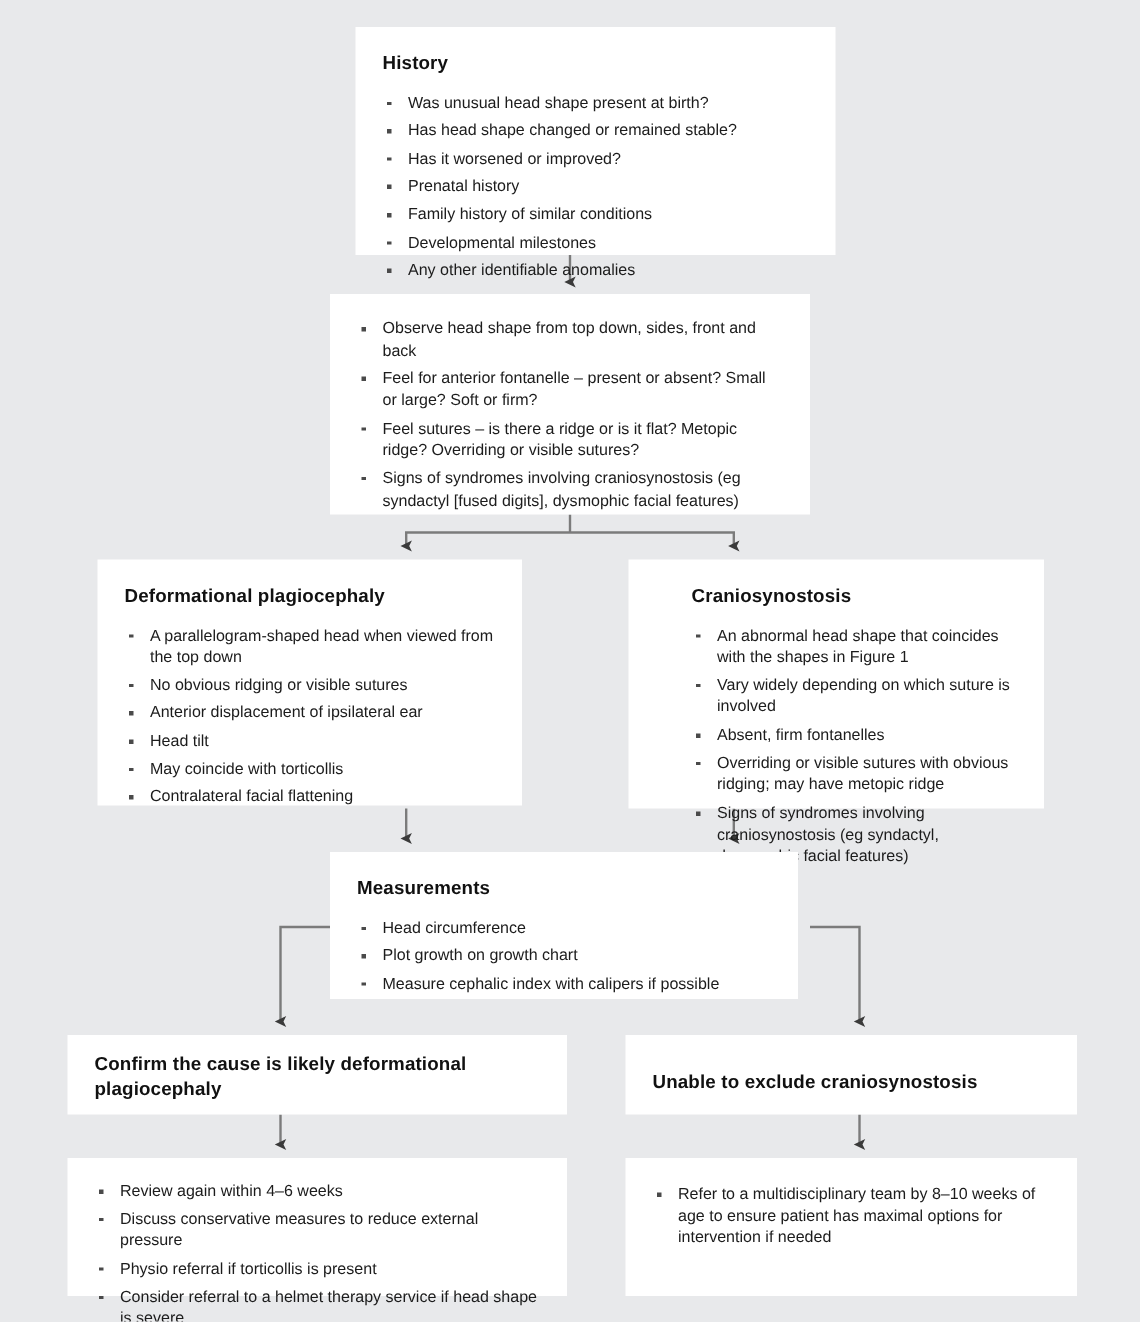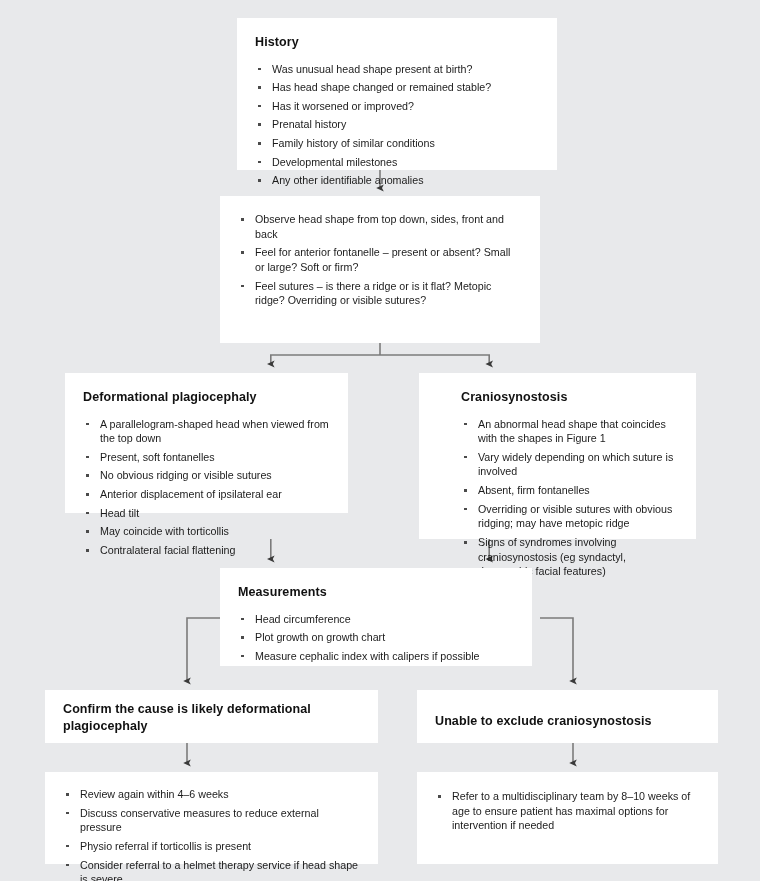--- a/index.html
+++ b/index.html
@@ -67,21 +67,21 @@
     left: 3px;
     top: 6px;
     width: 2.5px;
     height: 2.5px;
     background: #4a4a4a;
   }
 
   
   #box-history      { left: 220px; top: 18px;  width: 320px; height: 152px; margin-left: 17px; }
   #box-examination  { left: 220px; top: 196px; width: 320px; height: 147px; }
-  #box-plagio       { left: 65px;  top: 373px; width: 283px; height: 140px; }
+  #box-plagio       { left: 65px;  top: 373px; width: 283px; height: 164px; }
   #box-cranio       { left: 419px; top: 373px; width: 277px; height: 166px; padding-left: 42px; }
   #box-measurements { left: 220px; top: 568px; width: 312px; height: 98px; }
   #box-confirm      { left: 45px;  top: 690px; width: 333px; height: 53px;
                       display: flex; align-items: center; }
   #box-unable       { left: 417px; top: 690px; width: 301px; height: 53px;
                       display: flex; align-items: flex-end; }
   #box-actions-left { left: 45px;  top: 772px; width: 333px; height: 92px; padding-top: 15px; }
   #box-actions-right{ left: 417px; top: 772px; width: 301px; height: 92px; padding-top: 17px; }
 </style>
 </head>
@@ -143,28 +143,28 @@
       <li>Developmental milestones</li>
       <li>Any other identifiable anomalies</li>
     </ul>
   </div>
 
   <div class="box" id="box-examination">
     <ul class="bullets">
       <li>Observe head shape from top down, sides, front and back</li>
       <li>Feel for anterior fontanelle – present or absent? Small or large? Soft or firm?</li>
       <li>Feel sutures – is there a ridge or is it flat? Metopic ridge? Overriding or visible sutures?</li>
+      <li>Signs of syndromes involving craniosynostosis (eg syndactyl [fused digits], dysmophic facial features)</li>
     </ul>
   </div>
 
   <div class="box" id="box-plagio">
     <div class="box-title">Deformational plagiocephaly</div>
     <ul class="bullets">
       <li>A parallelogram-shaped head when viewed from the top down</li>
-      <li>Present, soft fontanelles</li>
       <li>No obvious ridging or visible sutures</li>
       <li>Anterior displacement of ipsilateral ear</li>
       <li>Head tilt</li>
       <li>May coincide with torticollis</li>
       <li>Contralateral facial flattening</li>
     </ul>
   </div>
 
   <div class="box" id="box-cranio">
     <div class="box-title">Craniosynostosis</div>

